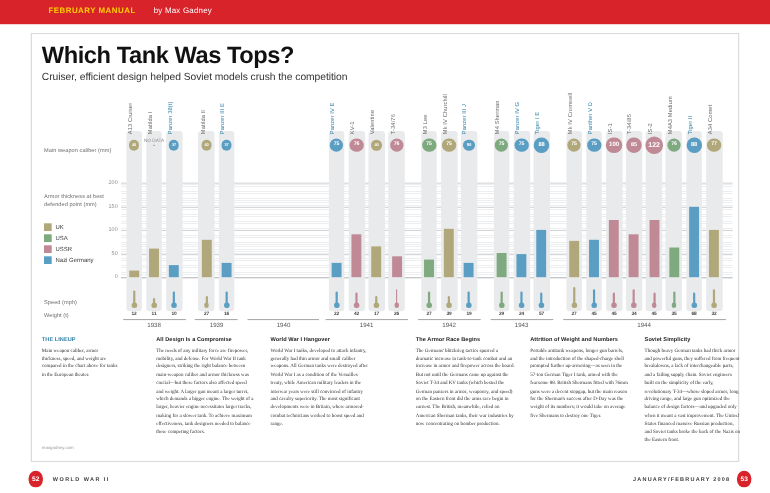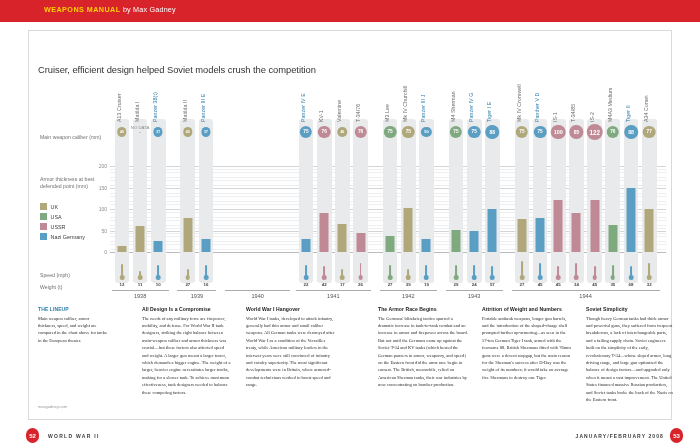--- a/index.html
+++ b/index.html
@@ -19,21 +19,21 @@
     position: absolute; left: 0; top: 0; width: 700px; height: 22px;
     background: #d8232a;
   }
   .topband-inner {
     position: absolute; left: 44px; top: 5px;
     font-size: 7.2px; letter-spacing: .3px;
   }
   .kicker {
     color: #ffd200; font-weight: bold; letter-spacing: .45px;
   }
-  .kicker-by { color: #ffffff; font-weight: normal; letter-spacing: .2px; }
+  .kicker-by { color: #ffffff; font-weight: normal; letter-spacing: .2px; margin-left: 14px; }
   
   .panel {
     position: absolute; left: 28px; top: 30px;
     width: 644px; height: 390px;
     border: 1px solid #d9d9d9;
     background: #ffffff;
   }
   .headline {
     position: absolute; left: 38px; top: 38px;
     font-size: 21.5px; font-weight: bold; color: #111; letter-spacing: -.4px;
@@ -181,27 +181,28 @@
     font-size: 5px; font-weight: bold; color: #3a3a3a; letter-spacing: 1.1px;
   }
 </style>
 </head>
 <body>
 
 <div class="page">
 
   <div class="topband">
     <div class="topband-inner">
-      <span class="kicker">WEAPONS MANUAL</span>
+      <span class="kicker">FEBRUARY MANUAL</span>
       <span class="kicker-by">by Max Gadney</span>
     </div>
   </div>
 
   <div class="panel"></div>
 
+  <div class="headline">Which Tank Was Tops?</div>
   <div class="subhead">Cruiser, efficient design helped Soviet models crush the competition</div>
 
   <div class="chart">
 
     <div class="axis-label al-caliber">Main weapon caliber (mm)</div>
     <div class="axis-label al-armor">Armor thickness at best defended point (mm)</div>
     <div class="axis-label al-speed">Speed (mph)</div>
     <div class="axis-label al-weight">Weight (t)</div>
 
     <div class="legend" id="legend">

